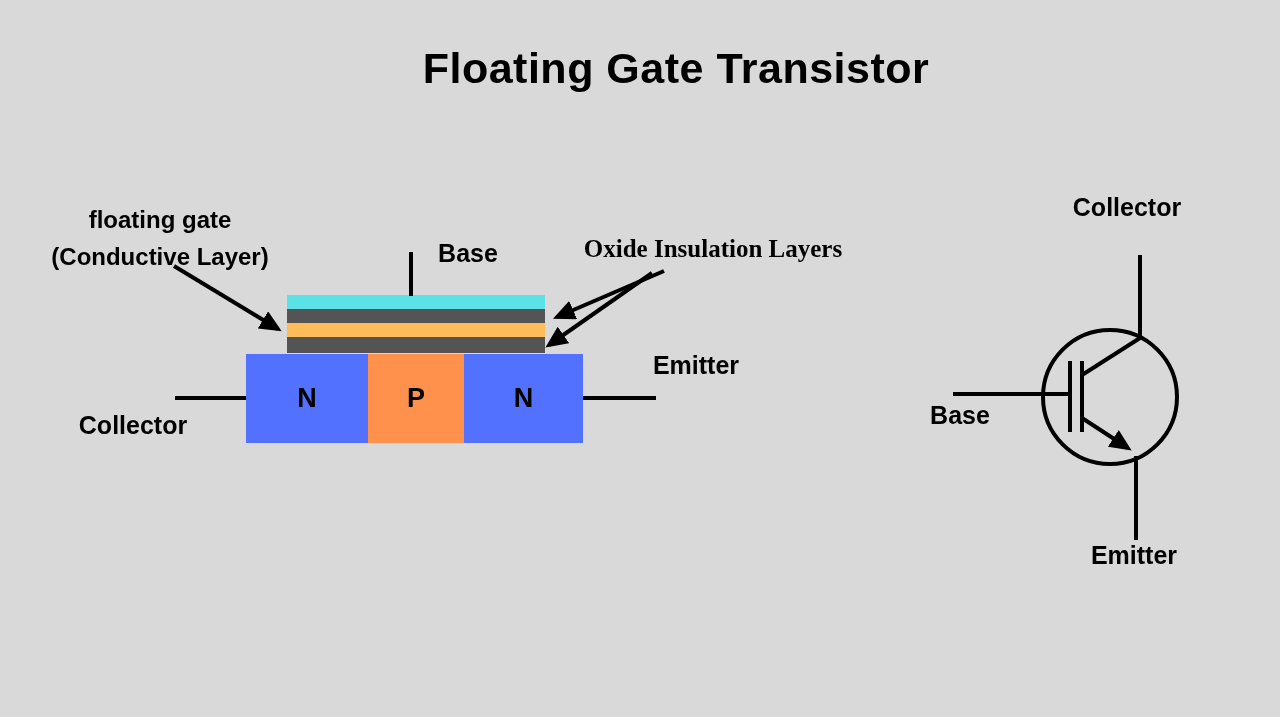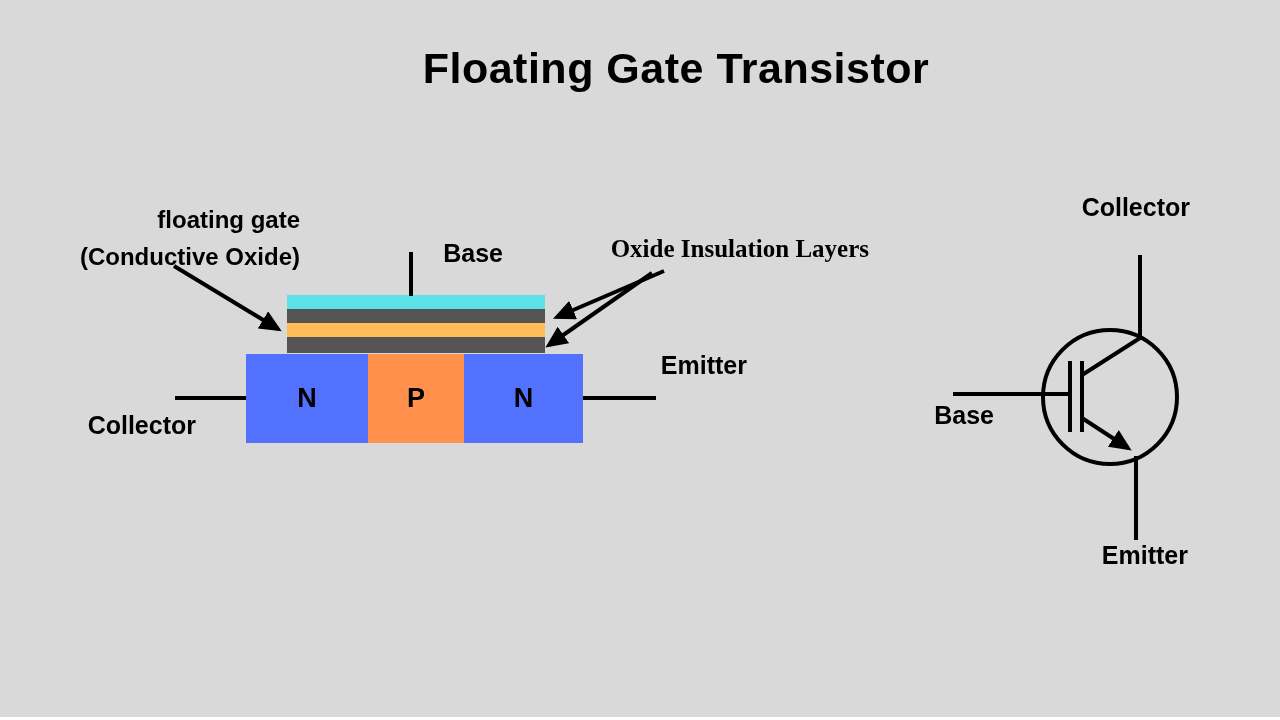--- a/index.html
+++ b/index.html
@@ -26,21 +26,21 @@
   .overlay {
     position: absolute;
     left: 0; top: 0;
     width: 1280px; height: 720px;
     pointer-events: none;
   }
   .label {
     position: absolute;
     font-weight: 700;
     font-size: 25px;
-    text-align: right;
+    text-align: center;
     white-space: nowrap;
   }
   .fg-label { left: 20px; top: 201px; width: 280px; font-size: 24px; line-height: 37px; }
   .base-label { left: 433px; top: 239px; width: 70px; }
   .oxide-label { left: 557px; top: 235px; width: 312px; font-family: Liberation Serif, serif; }
   .collector-left-label { left: 70px; top: 411px; width: 126px; }
   .emitter-left-label { left: 645px; top: 351px; width: 102px; }
   .sym-collector-label { left: 1064px; top: 193px; width: 126px; }
   .sym-base-label { left: 926px; top: 401px; width: 68px; }
   .sym-emitter-label { left: 1080px; top: 541px; width: 108px; }
@@ -105,21 +105,21 @@
     <line x1="1082" y1="361" x2="1082" y2="432"></line>
     <line x1="953" y1="394" x2="1070" y2="394"></line>
     <line x1="1082" y1="375" x2="1140" y2="338"></line>
     <line x1="1140" y1="255" x2="1140" y2="340"></line>
     <line x1="1082" y1="418" x2="1128" y2="448" marker-end="url(#arrowhead)"></line>
     <line x1="1136" y1="456" x2="1136" y2="540"></line>
   </svg>
 
   <div class="label fg-label">
     <div>floating gate</div>
-    <div>(Conductive Oxide)</div>
+    <div>(Conductive Layer)</div>
   </div>
   <div class="label base-label">Base</div>
   <div class="label oxide-label">Oxide Insulation Layers</div>
   <div class="label collector-left-label">Collector</div>
   <div class="label emitter-left-label">Emitter</div>
 
   <div class="label sym-collector-label">Collector</div>
   <div class="label sym-base-label">Base</div>
   <div class="label sym-emitter-label">Emitter</div>
 

